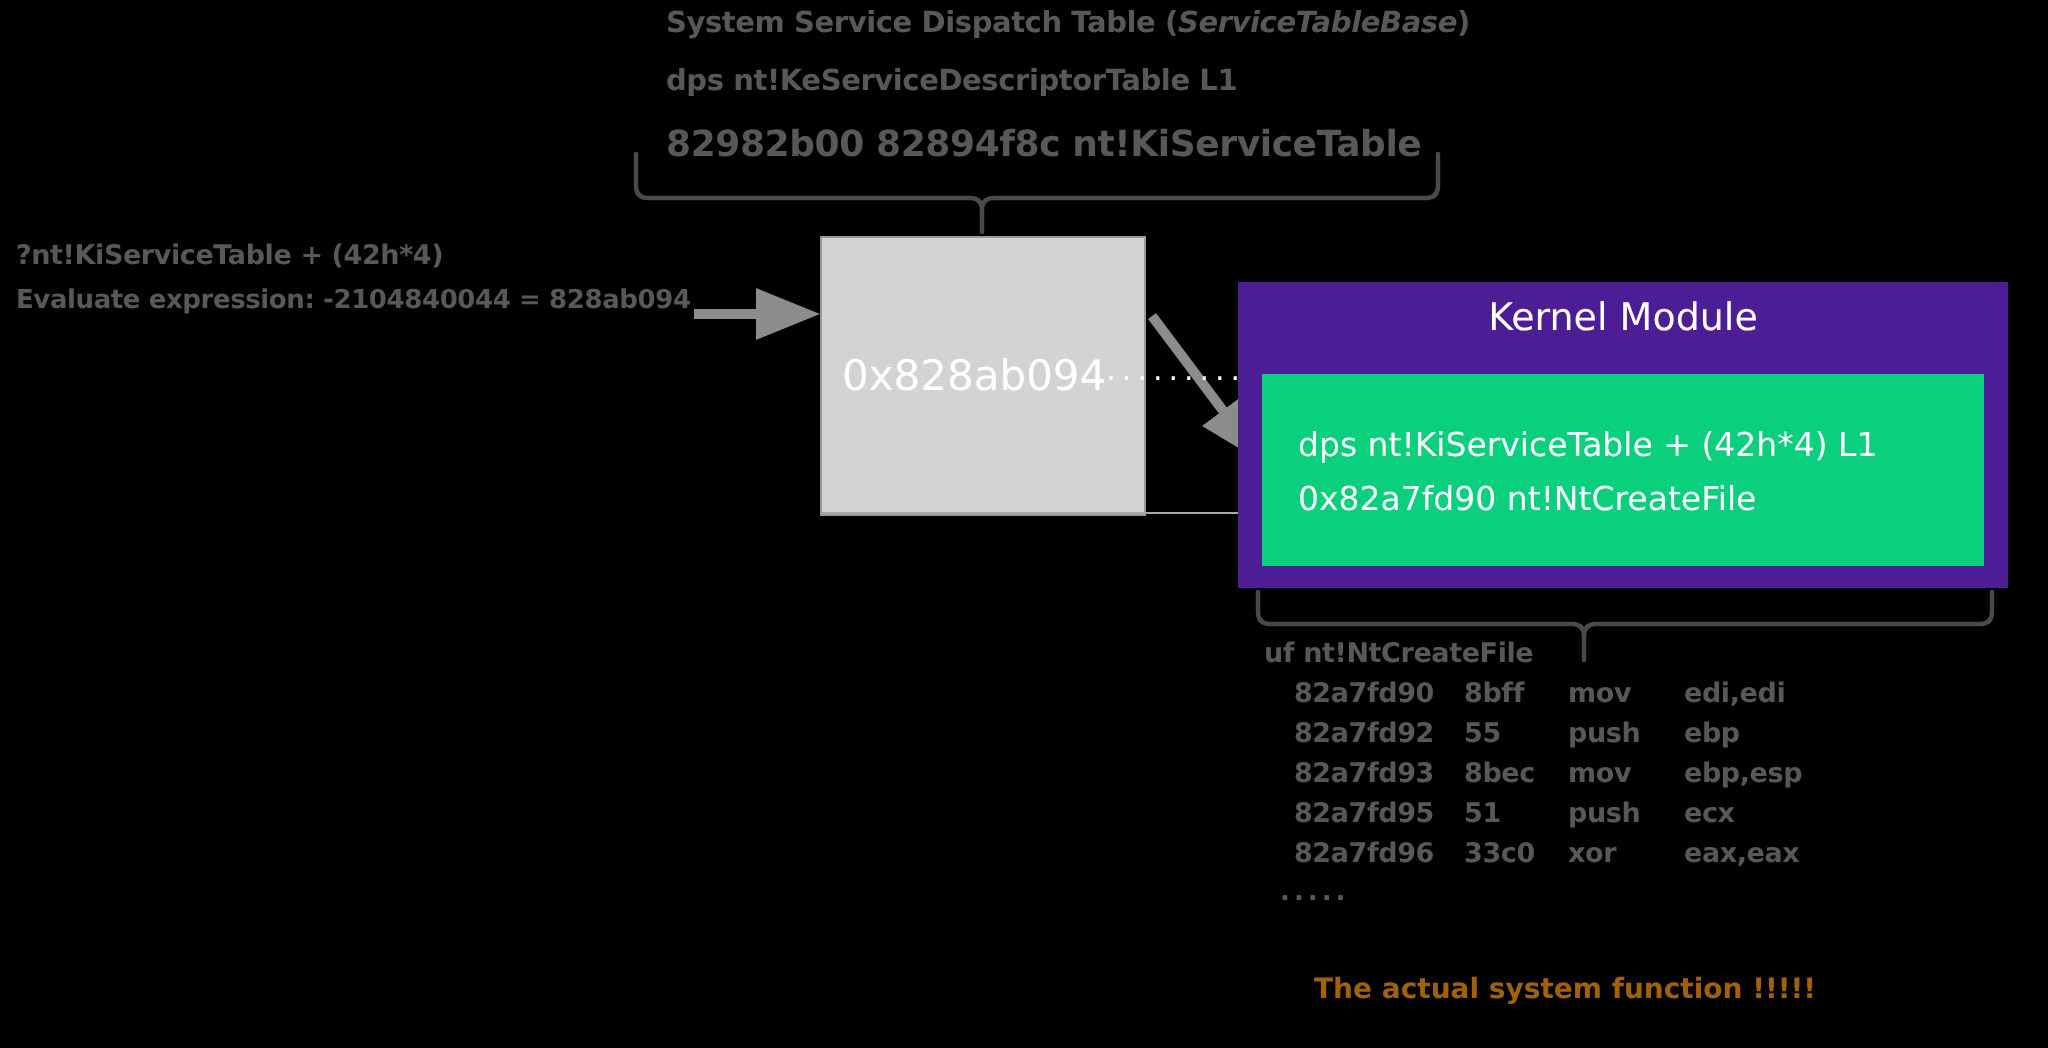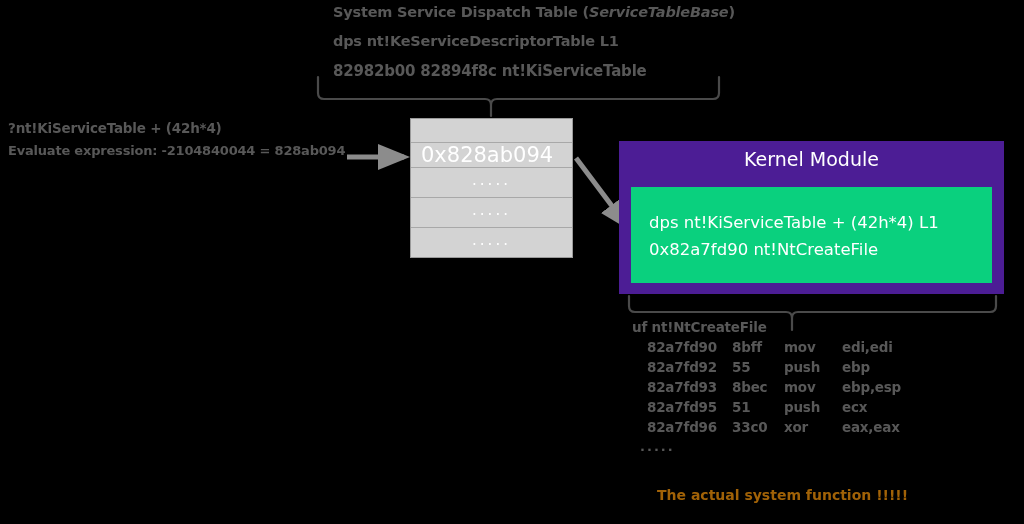--- a/index.html
+++ b/index.html
@@ -30,38 +30,38 @@
     left: 333px;
     top: 4px;
     font-size: 14.5px;
   }
   #ssdt-title .ital {
     font-style: italic;
   }
 
   
   #dps-cmd-1 { left: 333px; top: 33px; font-size: 14.5px; }
-  #dps-cmd-2 { left: 333px; top: 62px; font-size: 15px; }
+  #dps-cmd-2 { left: 333px; top: 62px; font-size: 18px; }
 
   
   #eval-1 { left: 8px;  top: 120px; font-size: 13.5px; }
   #eval-2 { left: 8px;  top: 143px; font-size: 13px; }
 
   
   #dispatch-table {
     position: absolute;
     left: 410px;
     top: 118px;
     width: 163px;
     height: 140px;
     background: #d3d3d3;
     border: 1px solid #9a9a9a;
     box-sizing: border-box;
     display: flex;
-    flex-direction: column;
+    flex-direction: row;
   }
   .tbl-row {
     flex: 1 1 0;
     border-bottom: 1px solid #a8a8a8;
     box-sizing: border-box;
     display: flex;
     align-items: center;
     justify-content: center;
     color: #ffffff;
     font-size: 13px;

